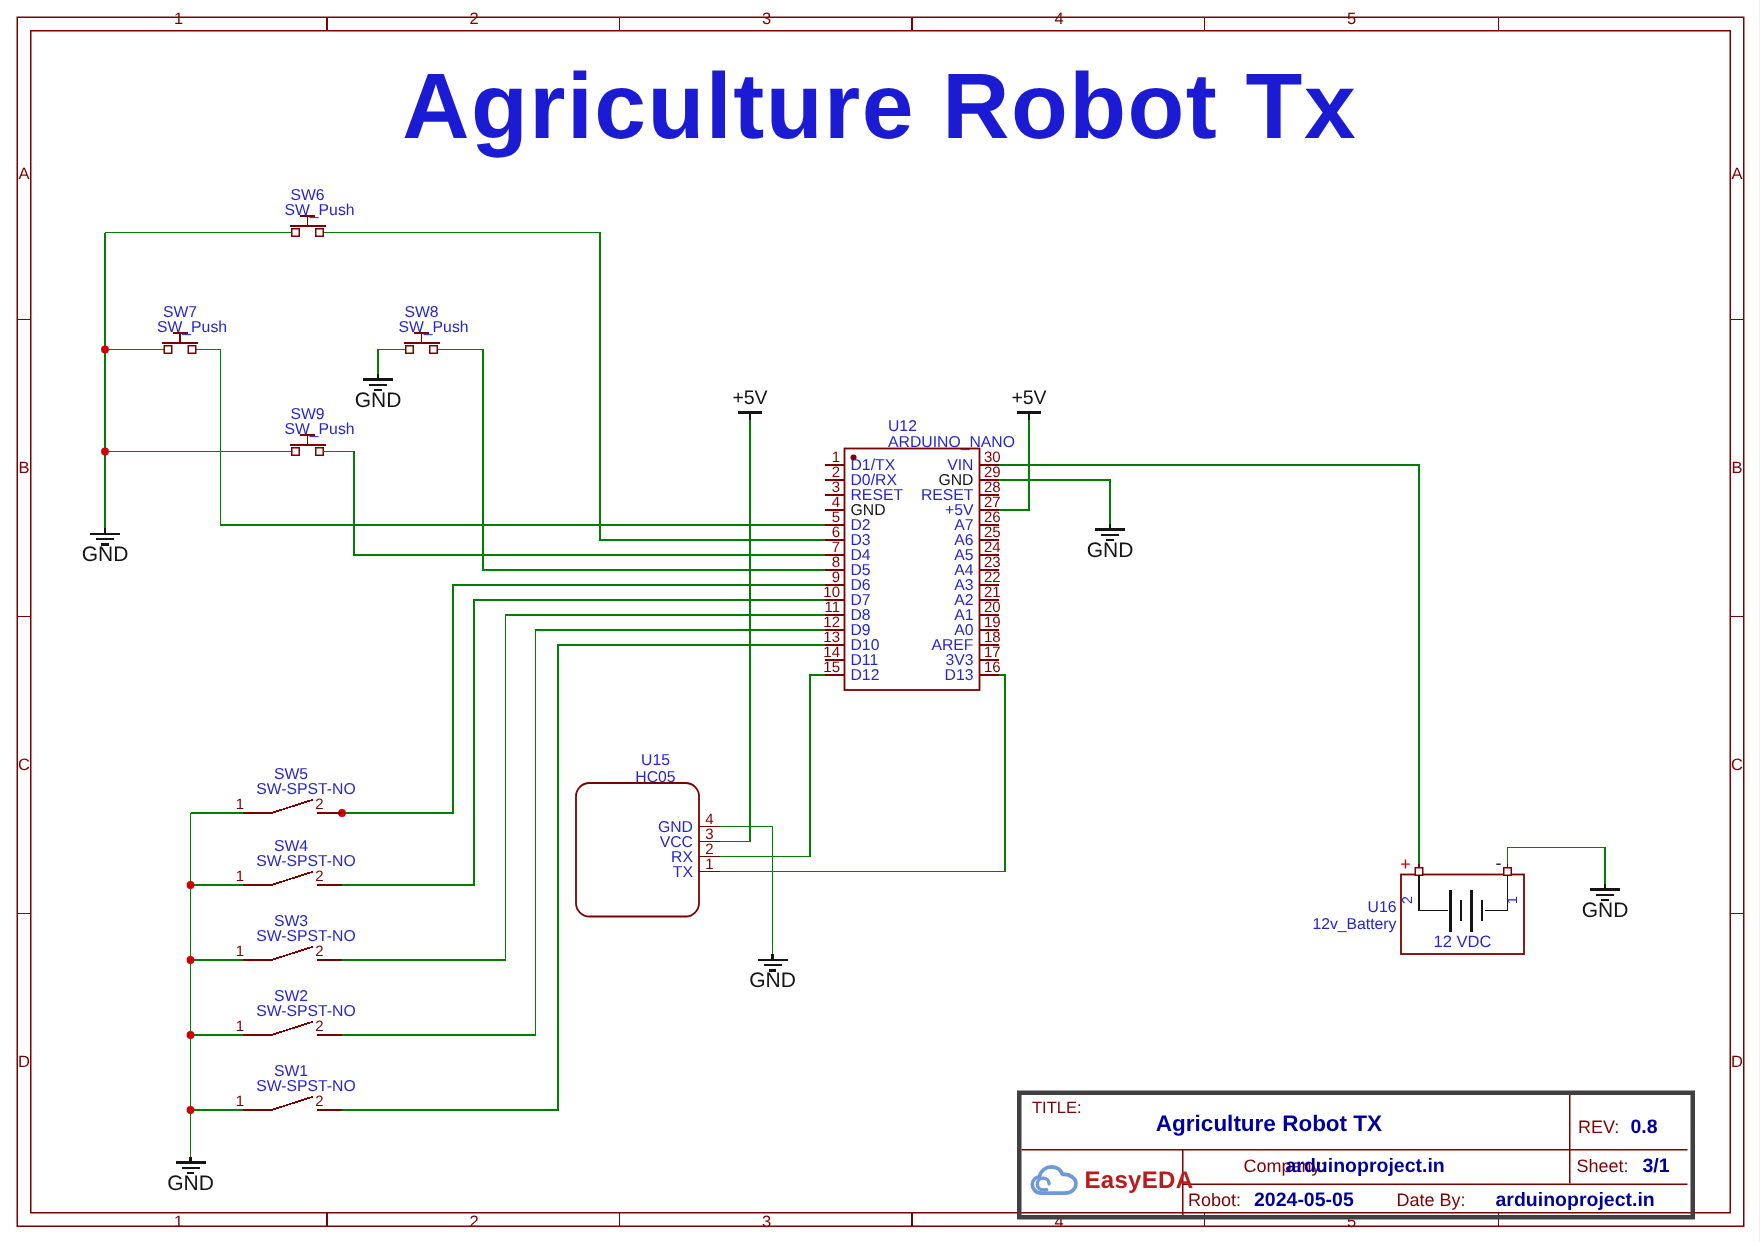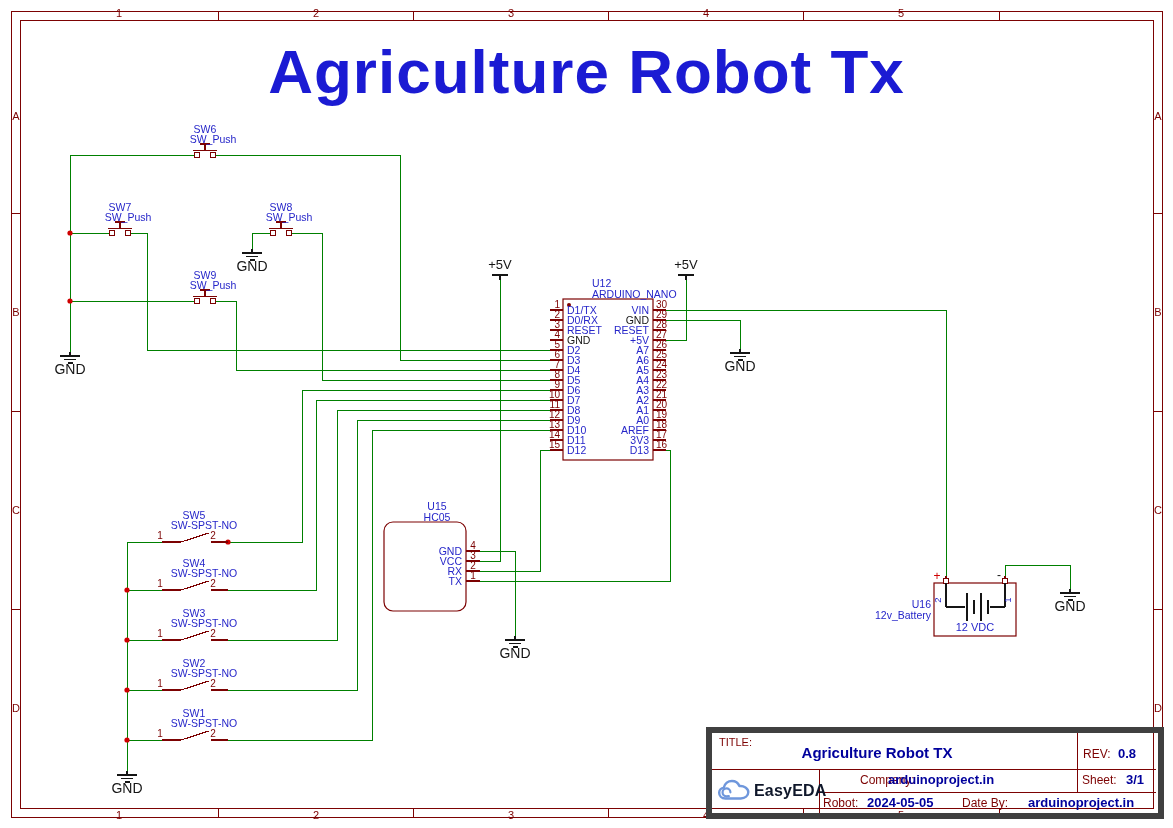--- a/index.html
+++ b/index.html
@@ -5,27 +5,27 @@
   html,body{margin:0;padding:0;background:#e8e8e8;}
   .page{position:relative;width:1173px;height:828px;background:#ffffff;overflow:hidden;
         font-family:"Liberation Sans", sans-serif;}
   .frame-outer{position:absolute;left:11px;top:11px;width:1150px;height:805px;border:1px solid #7C0202;}
   .frame-inner{position:absolute;left:20px;top:20px;width:1132px;height:787px;border:1px solid #7C0202;}
   .frame-label{position:absolute;width:22px;text-align:center;font-size:11px;color:#7C0202;line-height:11px;}
   .big-title{position:absolute;left:0;right:0;top:36px;text-align:center;
              font-size:62px;font-weight:bold;color:#1B1BD3;letter-spacing:1px;}
   svg text{font-family:"Liberation Sans", sans-serif;}
   
-  .tb{position:absolute;left:706px;top:727px;width:446px;height:80px;border:6px solid #404040;font-size:12px;}
+  .tb{position:absolute;left:678px;top:727px;width:446px;height:80px;border:3px solid #404040;font-size:12px;}
   .tb .hl,.tb .vl{position:absolute;background:#7C0202;}
   .tb .lbl{position:absolute;color:#7C0202;white-space:nowrap;}
   .tb .val{position:absolute;color:#00009C;white-space:nowrap;font-weight:bold;}
   .tb .title-val{left:0;top:11px;width:330px;text-align:center;font-size:15px;}
   .logo{position:absolute;left:4px;top:40px;width:102px;height:38px;}
-  .logo-text{position:absolute;left:38px;top:9px;font-size:16px;font-weight:bold;color:#0f172a;letter-spacing:0.2px;}
+  .logo-text{position:absolute;left:38px;top:9px;font-size:16px;font-weight:bold;color:#b91c1c;letter-spacing:0.2px;}
 </style>
 </head>
 <body>
 
 <div class="page">
   <div class="frame-outer"></div>
   <div class="frame-inner"></div>
   <div id="frame-labels">
       <div class="frame-label" style="left: 108px; top: 8px;">1</div>
       <div class="frame-label" style="left: 108px; top: 810px;">1</div>

